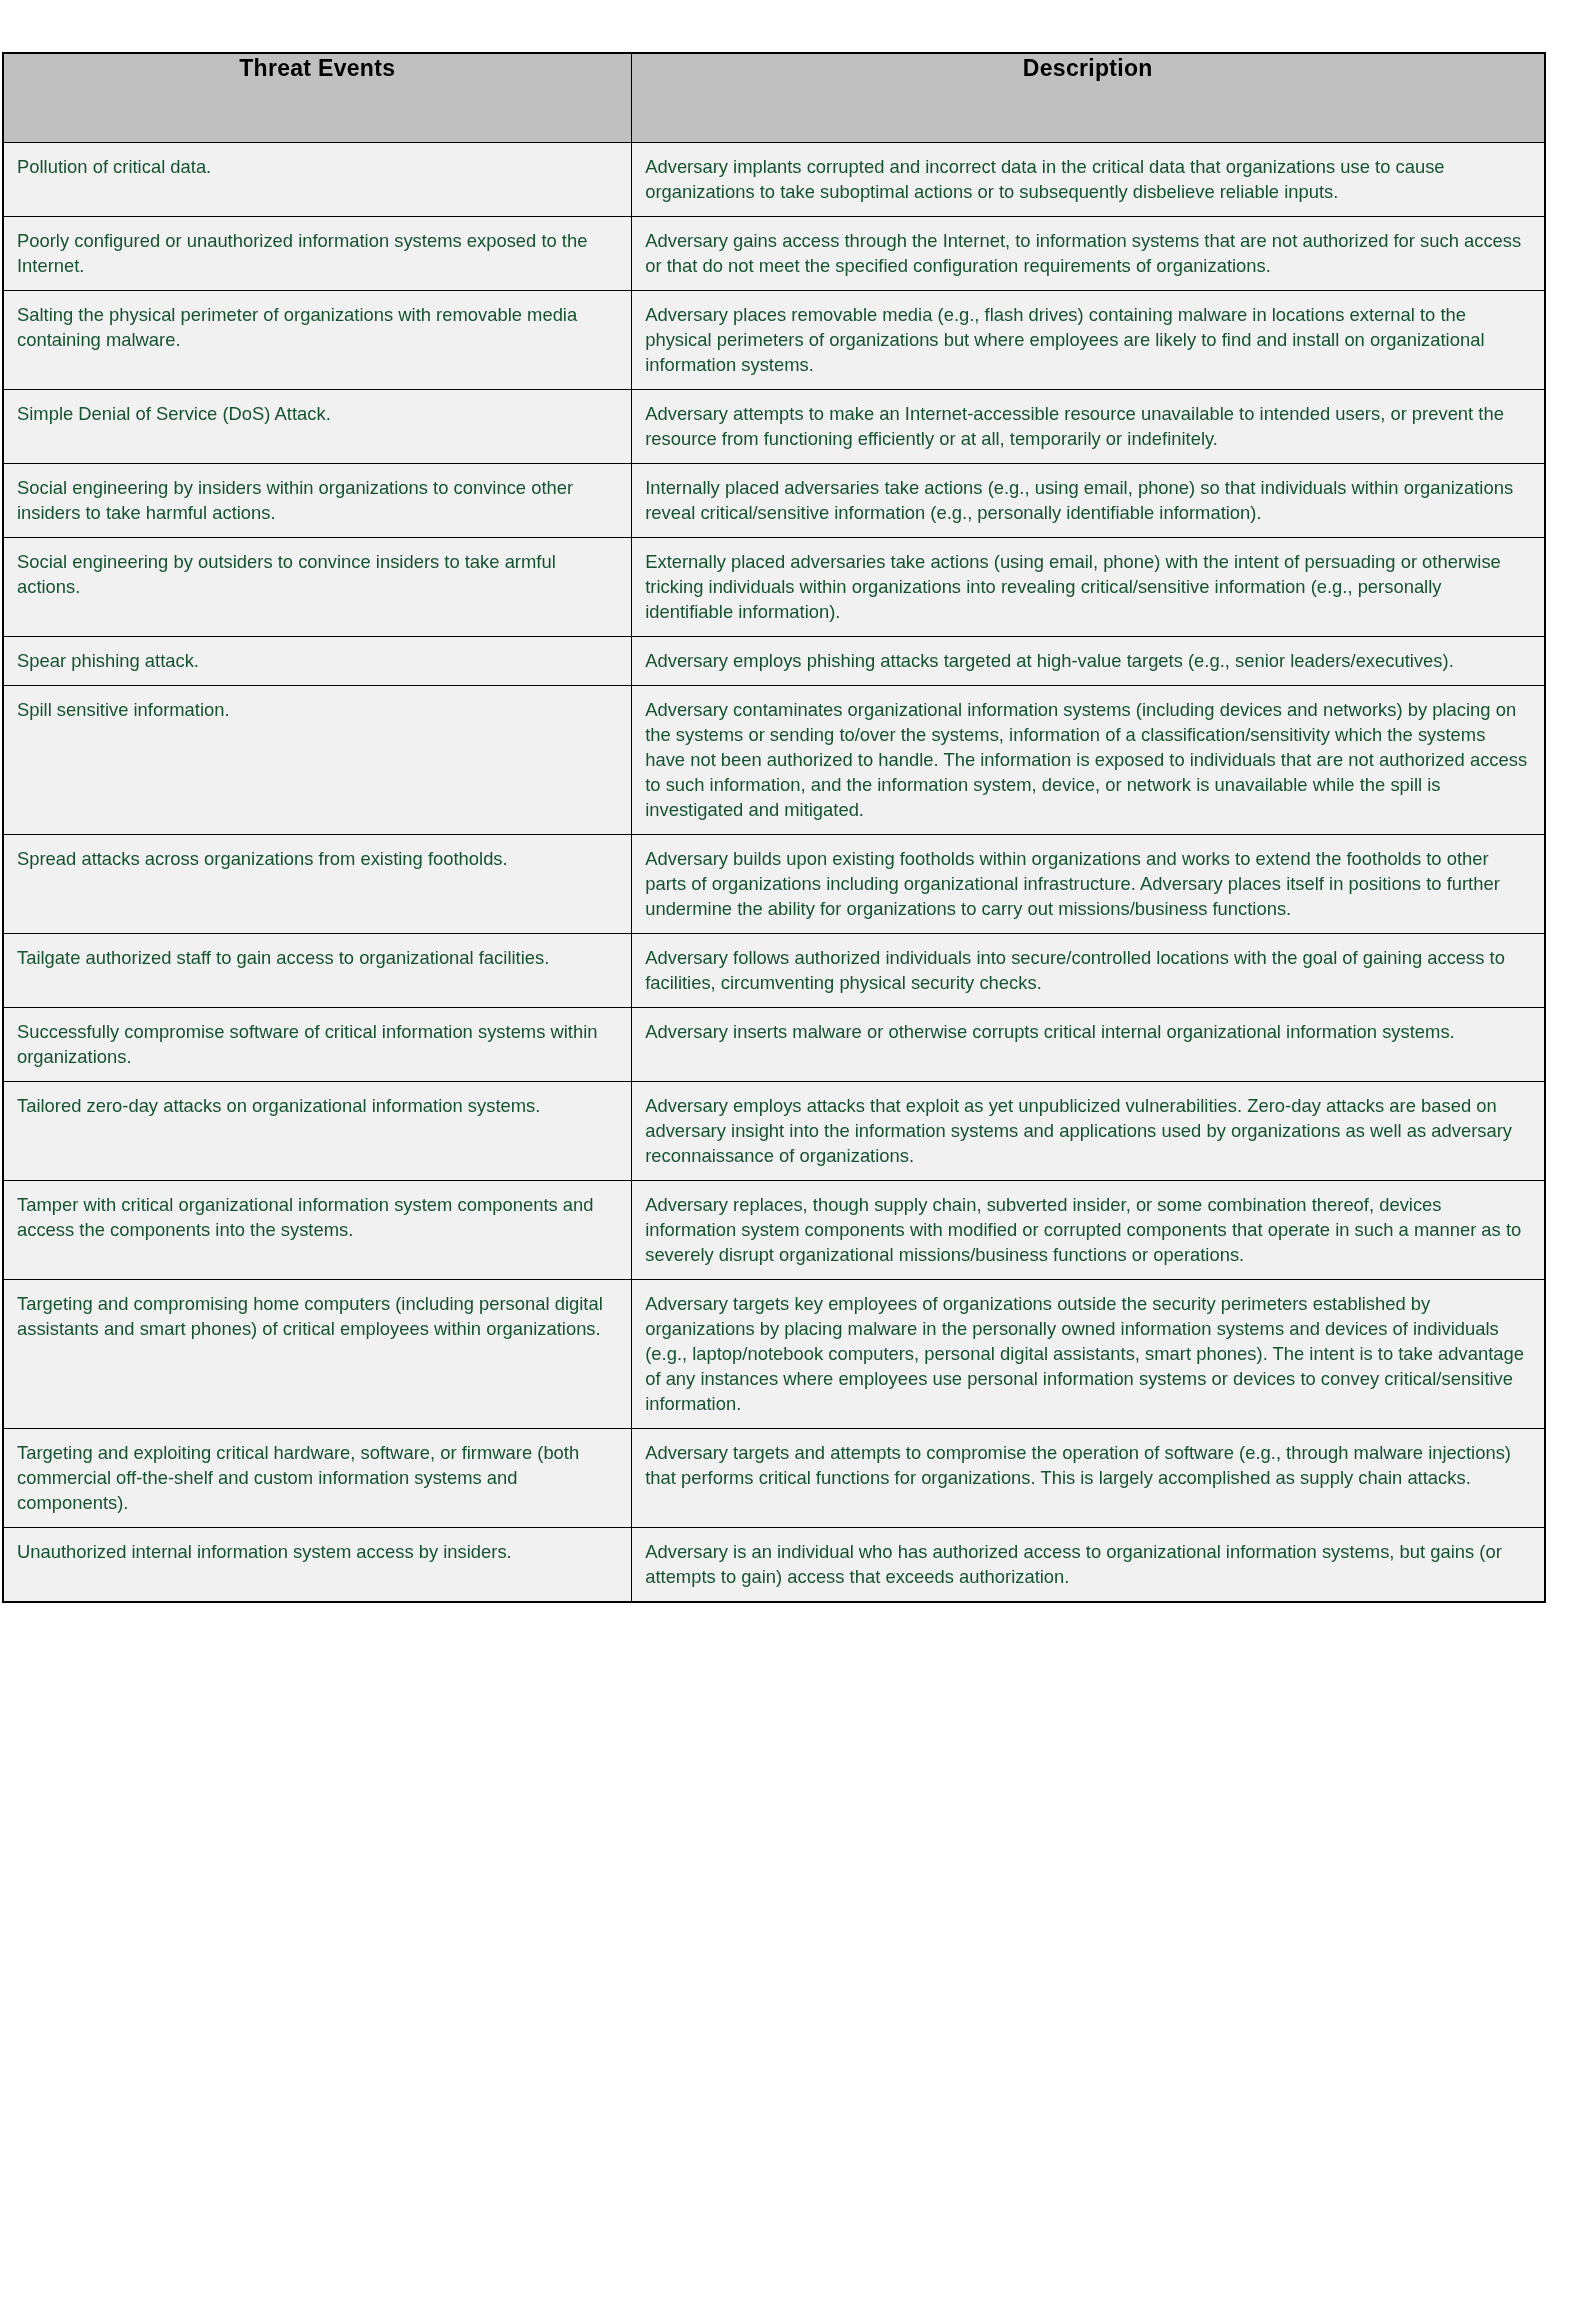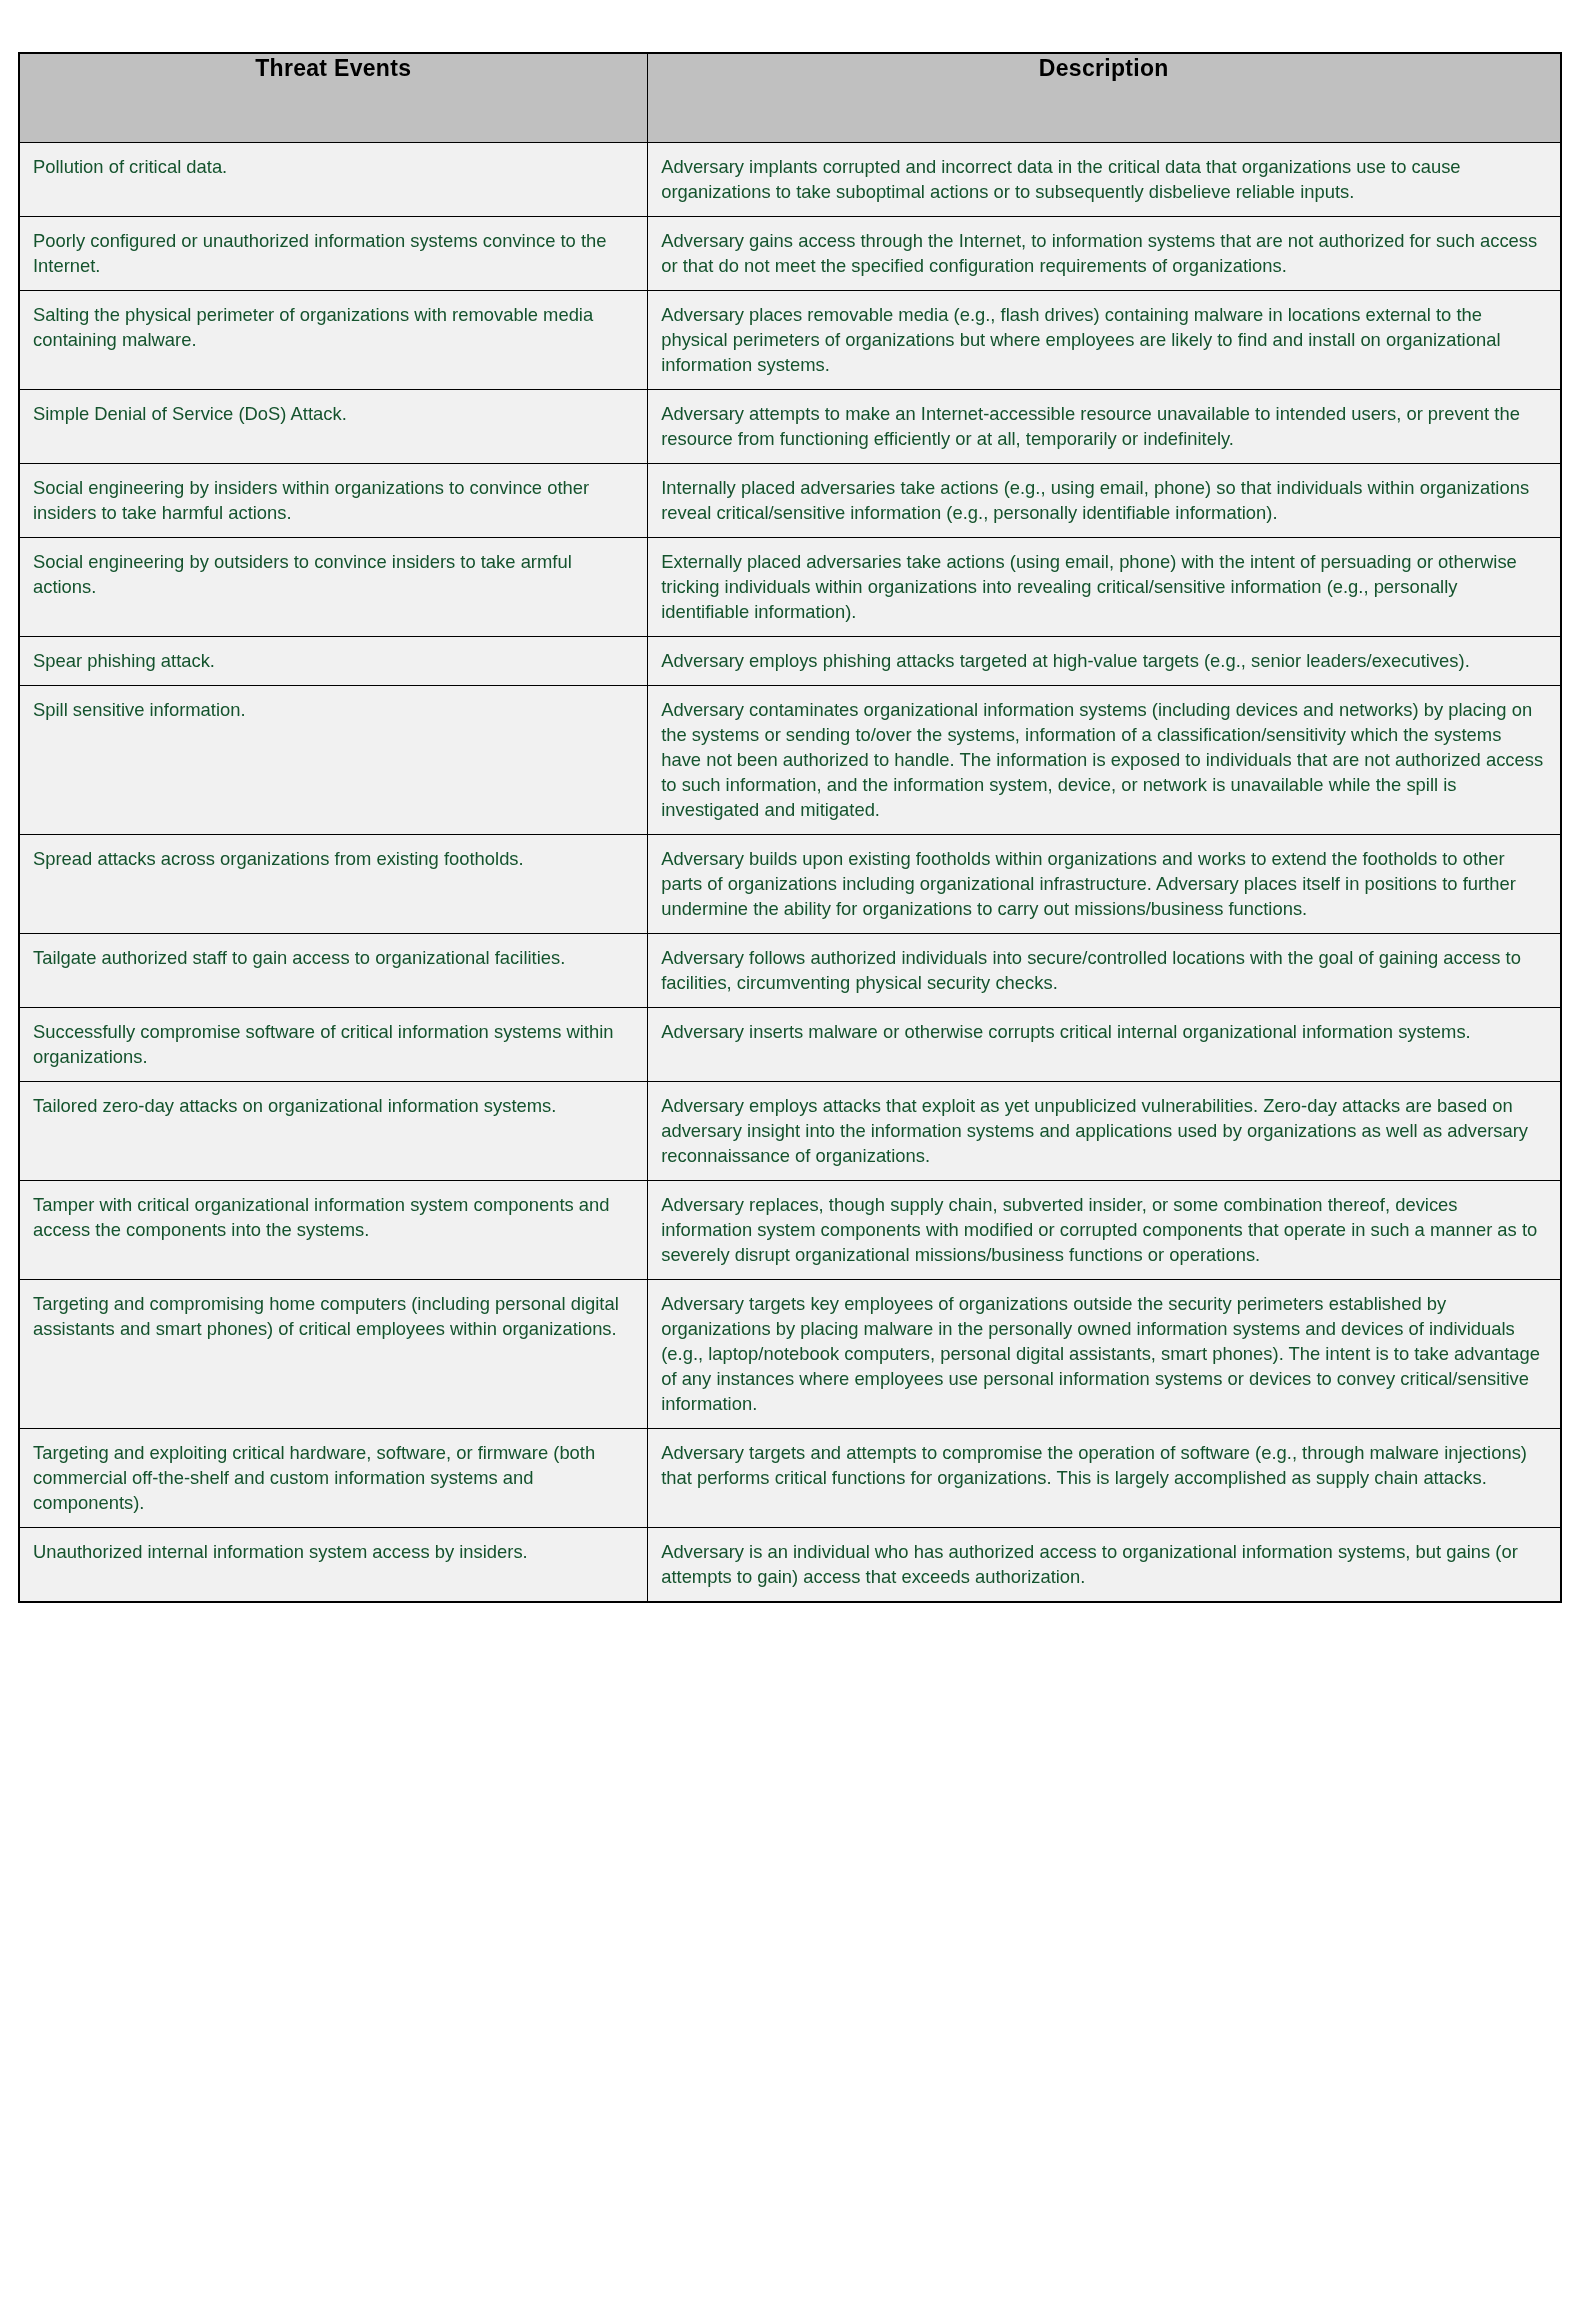--- a/index.html
+++ b/index.html
@@ -15,21 +15,21 @@
   }
   #page {
     position: relative;
     width: 1570px;
     height: 2319px;
     background: #ffffff;
     box-sizing: border-box;
   }
   table.threat-table {
     position: absolute;
-    left: 18px;
+    left: 2px;
     top: 52px;
     width: 1542px;
     border-collapse: collapse;
     table-layout: fixed;
     background: #f1f1f1;
   }
   table.threat-table col.col-event { width: 628px; }
   table.threat-table col.col-desc  { width: 914px; }
 
   table.threat-table th,
@@ -106,21 +106,21 @@
         <tr>
           <td class="cell-event">
             <span class="cell-text">Pollution of critical data.</span>
           </td>
           <td class="cell-desc">
             <span class="cell-text">Adversary implants corrupted and incorrect data in the critical data that organizations use to cause organizations to take suboptimal actions or to subsequently disbelieve reliable inputs.</span>
           </td>
         </tr>
         <tr>
           <td class="cell-event">
-            <span class="cell-text">Poorly configured or unauthorized information systems convince to the Internet.</span>
+            <span class="cell-text">Poorly configured or unauthorized information systems exposed to the Internet.</span>
           </td>
           <td class="cell-desc">
             <span class="cell-text">Adversary gains access through the Internet, to information systems that are not authorized for such access or that do not meet the specified configuration requirements of organizations.</span>
           </td>
         </tr>
         <tr>
           <td class="cell-event">
             <span class="cell-text">Salting the physical perimeter of organizations with removable media containing malware.</span>
           </td>
           <td class="cell-desc">

